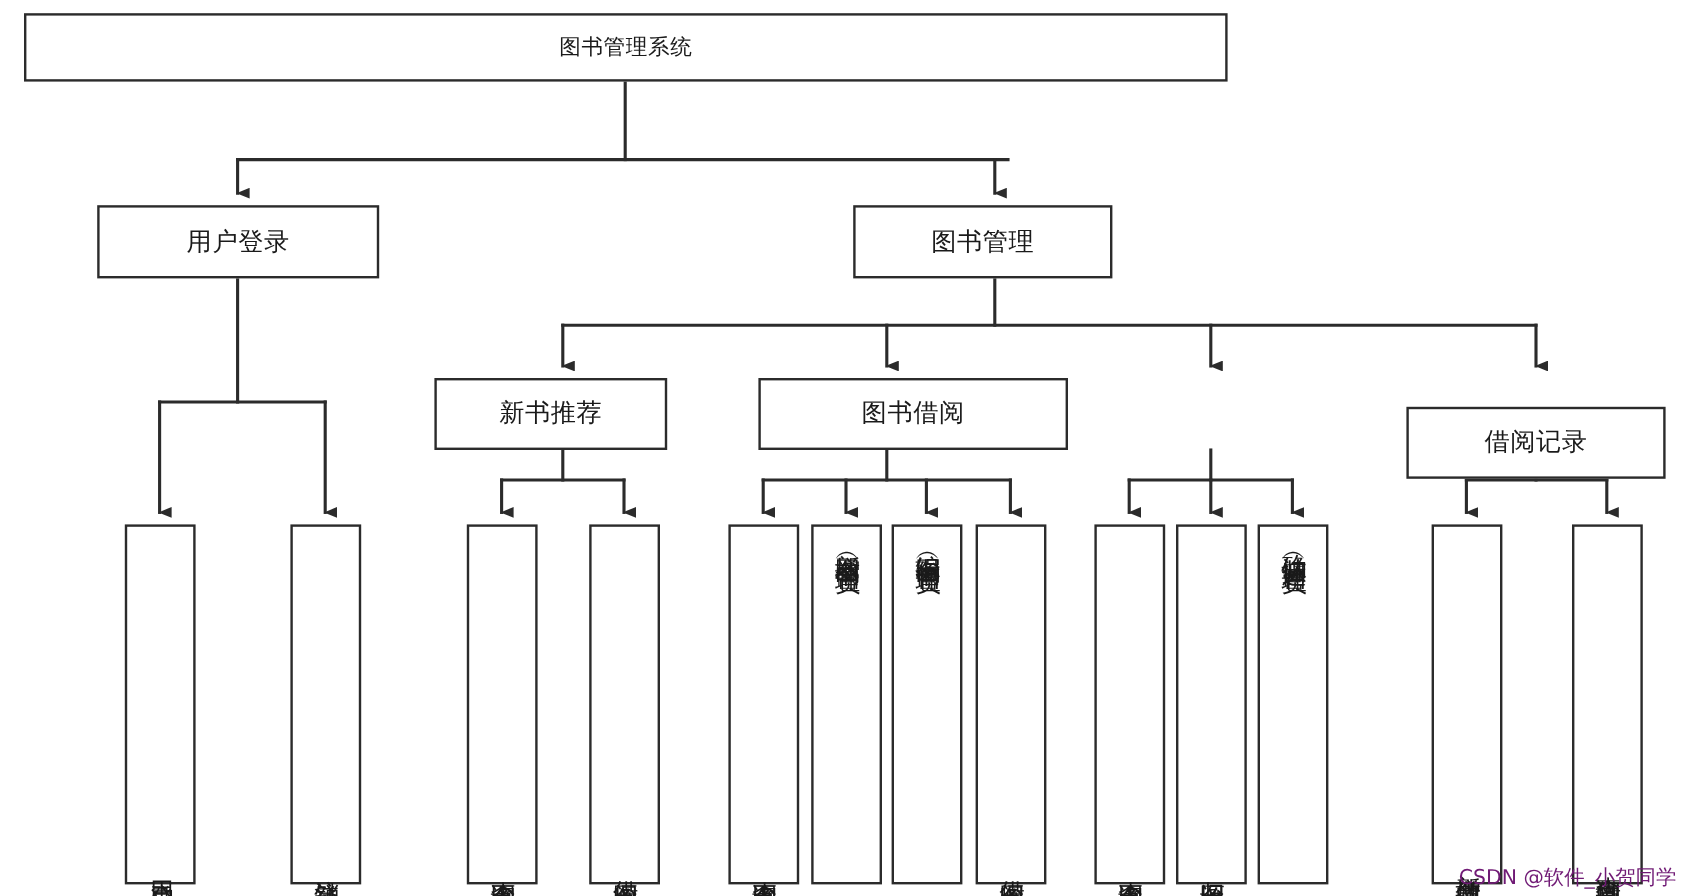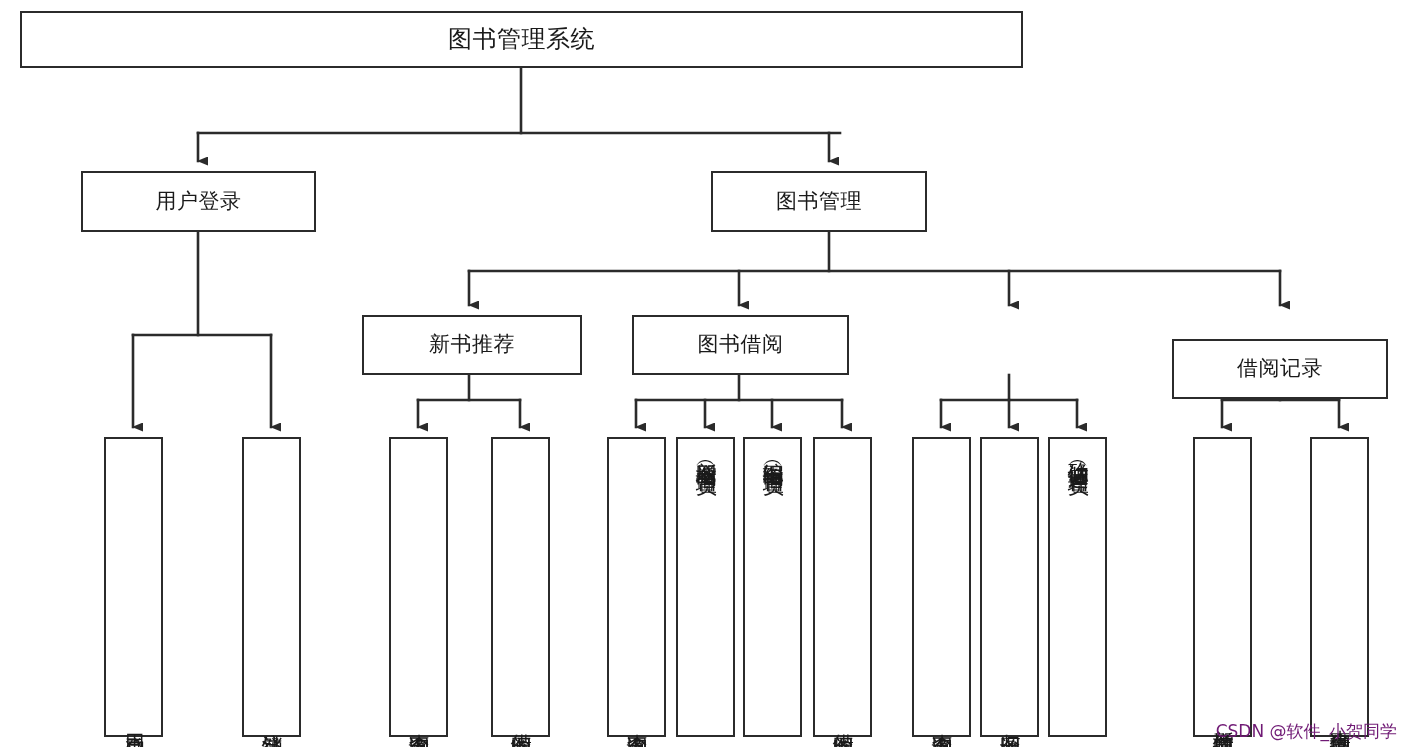--- a/index.html
+++ b/index.html
@@ -40,21 +40,21 @@
     color: #1a1a1a;
     letter-spacing: 0.5px;
     white-space: nowrap;
   }
   
   .node.h-node .node-label {
     font-size: 21px;
     line-height: 1.1;
   }
   .node.root .node-label {
-    font-size: 24px;
+    font-size: 18px;
   }
   
   .node.v-node {
     align-items: flex-start;
     justify-content: center;
     padding-top: 6px;
   }
   .node.v-node .node-label {
     writing-mode: vertical-rl;
     text-orientation: upright;
@@ -140,25 +140,25 @@
   </div>
 
   <div class="node h-node" style="left:81px; top:171px; width:235px; height:61px;">
     <span class="node-label">用户登录</span>
   </div>
 
   <div class="node h-node" style="left:711px; top:171px; width:216px; height:61px;">
     <span class="node-label">图书管理</span>
   </div>
 
-  <div class="node h-node" style="left:362px; top:315px; width:220px; height:60px;">
+  <div class="node h-node" style="left:362px; top:315px; width:194px; height:60px;">
     <span class="node-label">新书推荐</span>
   </div>
 
-  <div class="node h-node" style="left:632px; top:315px; width:217px; height:60px;">
+  <div class="node h-node" style="left:632px; top:315px; width:258px; height:60px;">
     <span class="node-label">图书借阅</span>
   </div>
 
 
   <div class="node h-node" style="left:1172px; top:315px; width:216px; height:60px;margin-top:24px;">
     <span class="node-label">借阅记录</span>
   </div>
 
   <div class="node v-node align-bottom" style="left:104px; top:437px; width:59px; height:300px;">
     <span class="node-label">用户登录</span>

